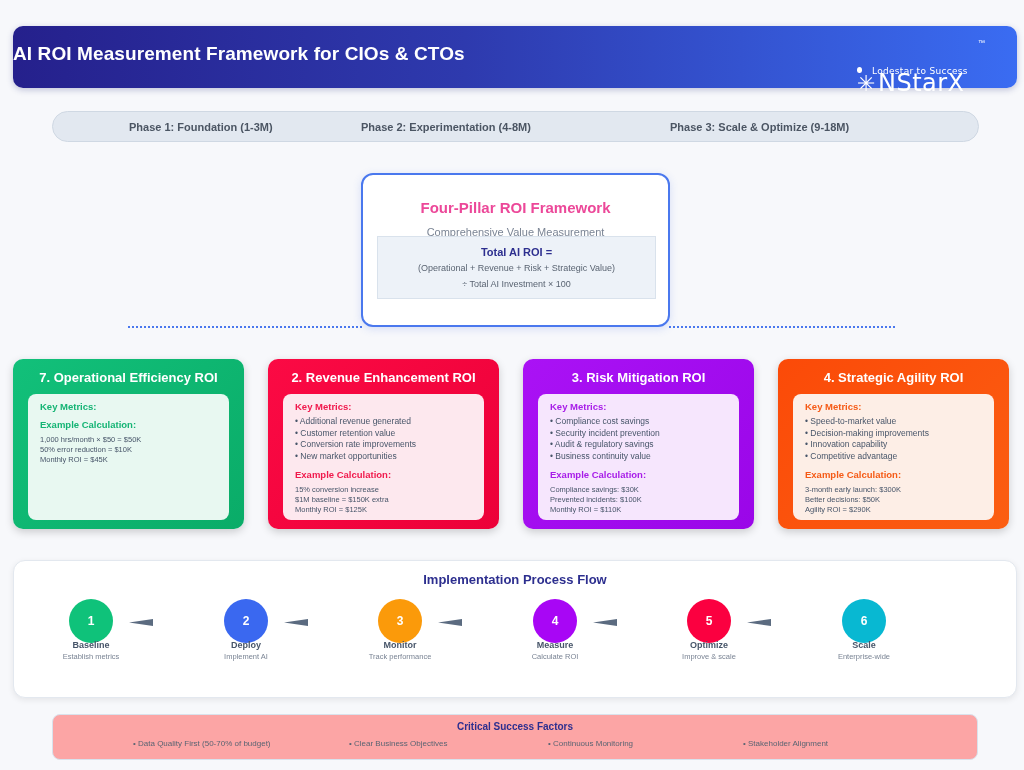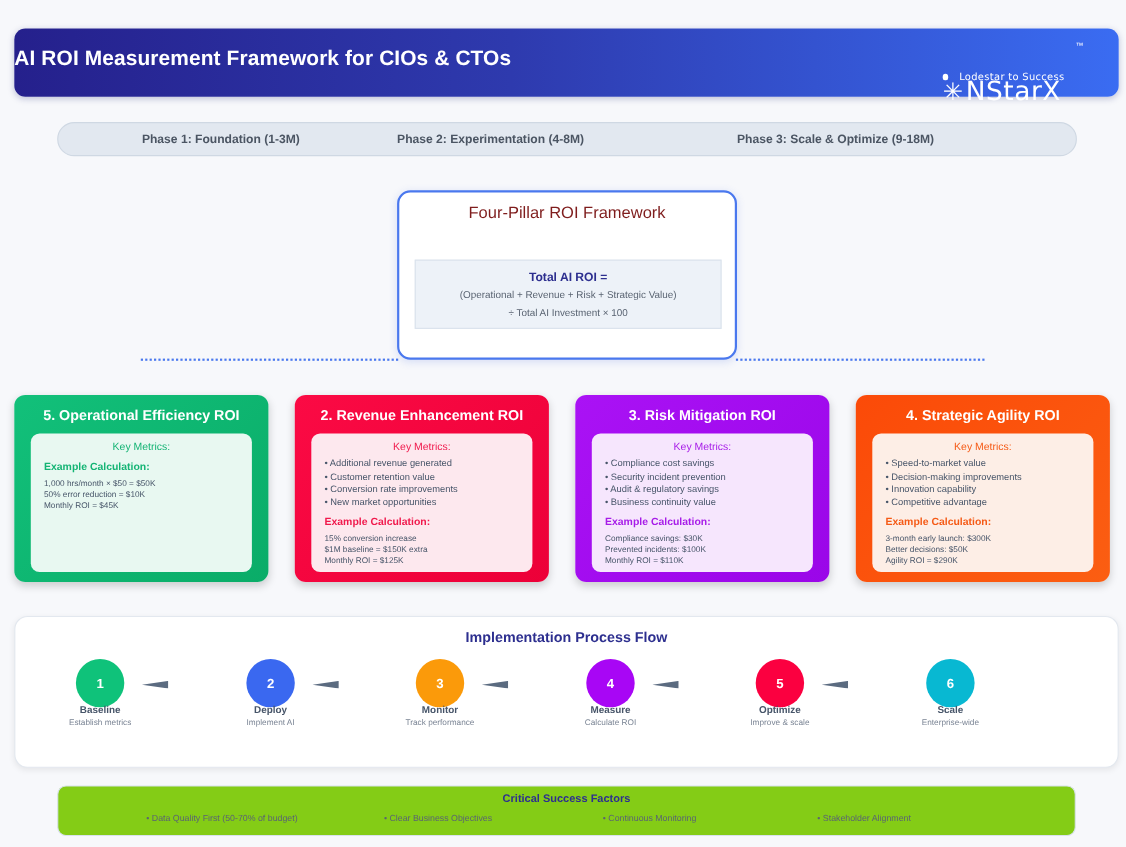--- a/index.html
+++ b/index.html
@@ -32,21 +32,21 @@
     border-radius: 16px; background: #e2e8f0; border: 1px solid #cfd8e3;
   }
   .phase { position: absolute; top: 9px; font-size: 11px; font-weight: bold; color: #4b5563; }
 
   .center-card {
     position: absolute; left: 361px; top: 173px; width: 309px; height: 154px;
     background: #fff; border: 2px solid #4a78ee; border-radius: 12px;
     box-shadow: 0 2px 8px rgba(60,100,220,0.18);
     text-align: center;
   }
-  .center-title { margin-top: 10px; font-size: 15px; font-weight: normal; color: #7f1d1d; }
+  .center-title { margin-top: 24px; font-size: 15px; font-weight: bold; color: #ec4899; }
   .center-sub { margin-top: 10px; font-size: 11px; color: #7a8494; }
   .formula-box {
     position: absolute; left: 14px; top: 61px; width: 279px; height: 63px;
     background: #edf2f8; border: 1px solid #d9e2ec; border-radius: 0;
   }
   .formula-title { margin-top: 9px; font-size: 11px; font-weight: bold; color: #2d2f8f; }
   .formula-line { margin-top: 5px; font-size: 9px; color: #5a6472; }
   .formula-line2 { margin-top: 6px; font-size: 9px; color: #5a6472; }
 
   .dashed {
@@ -58,21 +58,21 @@
     border-radius: 10px; box-shadow: 0 3px 8px rgba(0,0,0,0.18);
   }
   .pillar-title {
     position: absolute; left: 0; right: 0; top: 11px; text-align: center;
     color: #fff; font-weight: bold; font-size: 13px;
   }
   .pillar-inner {
     position: absolute; left: 15px; top: 35px; width: 201px; height: 126px;
     border-radius: 8px; padding: 7px 12px;
   }
-  .pl-head { font-size: 9.5px; font-weight: normal; text-align: center; }
+  .pl-head { font-size: 9.5px; font-weight: bold; }
   .pl-list { list-style: none; margin-top: 4px; }
   .pl-list li { font-size: 8.5px; color: #475569; line-height: 11.5px; }
   .pl-calc-head { margin-top: 7px; font-size: 9.5px; font-weight: bold; }
   .pl-calc { margin-top: 5px; }
   .pl-calc div { font-size: 7.5px; color: #475569; line-height: 10px; }
 
   .process-panel {
     position: absolute; left: 13px; top: 560px; width: 1004px; height: 138px;
     background: #fff; border: 1px solid #e3e8ef; border-radius: 12px;
     box-shadow: 0 2px 6px rgba(0,0,0,0.08);
@@ -87,21 +87,21 @@
     color: #fff; font-weight: bold; font-size: 12px; line-height: 44px;
   }
   .step-name { margin-top: -3px; font-size: 9px; font-weight: bold; color: #475569; }
   .step-desc { margin-top: 2px; font-size: 7.5px; color: #7a8494; }
   .arrow {
     position: absolute; top: 58px; width: 24px; height: 7px;
   }
 
   .csf {
     position: absolute; left: 52px; top: 714px; width: 926px; height: 46px;
-    background: #84cc16; border: 1px solid #d9e2ec; border-radius: 8px;
+    background: #fca5a5; border: 1px solid #d9e2ec; border-radius: 8px;
   }
   .csf-title {
     position: absolute; left: 0; right: 0; top: 6px; text-align: center;
     color: #2d2f8f; font-weight: bold; font-size: 10px;
   }
   .csf-item { position: absolute; top: 24px; font-size: 8px; color: #5a6472; white-space: nowrap; }
 </style>
 </head>
 <body>
 
@@ -121,29 +121,30 @@
   <span class="phase" style="left:76px">Phase 1: Foundation (1-3M)</span>
   <span class="phase" style="left:308px">Phase 2: Experimentation (4-8M)</span>
   <span class="phase" style="left:617px">Phase 3: Scale &amp; Optimize (9-18M)</span>
 </div>
 
 <div class="dashed" style="left:128px;width:234px"></div>
 <div class="dashed" style="left:669px;width:226px"></div>
 
 <div class="center-card">
   <div class="center-title">Four-Pillar ROI Framework</div>
+  <div class="center-sub">Comprehensive Value Measurement</div>
   <div class="formula-box">
     <div class="formula-title">Total AI ROI =</div>
     <div class="formula-line">(Operational + Revenue + Risk + Strategic Value)</div>
     <div class="formula-line2">÷ Total AI Investment × 100</div>
   </div>
 </div>
 
 <div class="pillar" style="left:13px;background:linear-gradient(135deg,#12c07a,#0aac68)">
-  <div class="pillar-title">5. Operational Efficiency ROI</div>
+  <div class="pillar-title">7. Operational Efficiency ROI</div>
   <div class="pillar-inner" style="background:#e8f8f1">
     <div class="pl-head" style="color:#14b474">Key Metrics:</div>
     <div class="pl-calc-head" style="color:#14b474">Example Calculation:</div>
     <div class="pl-calc">
       <div>1,000 hrs/month × $50 = $50K</div>
       <div>50% error reduction = $10K</div>
       <div>Monthly ROI = $45K</div>
     </div>
   </div>
 </div>

